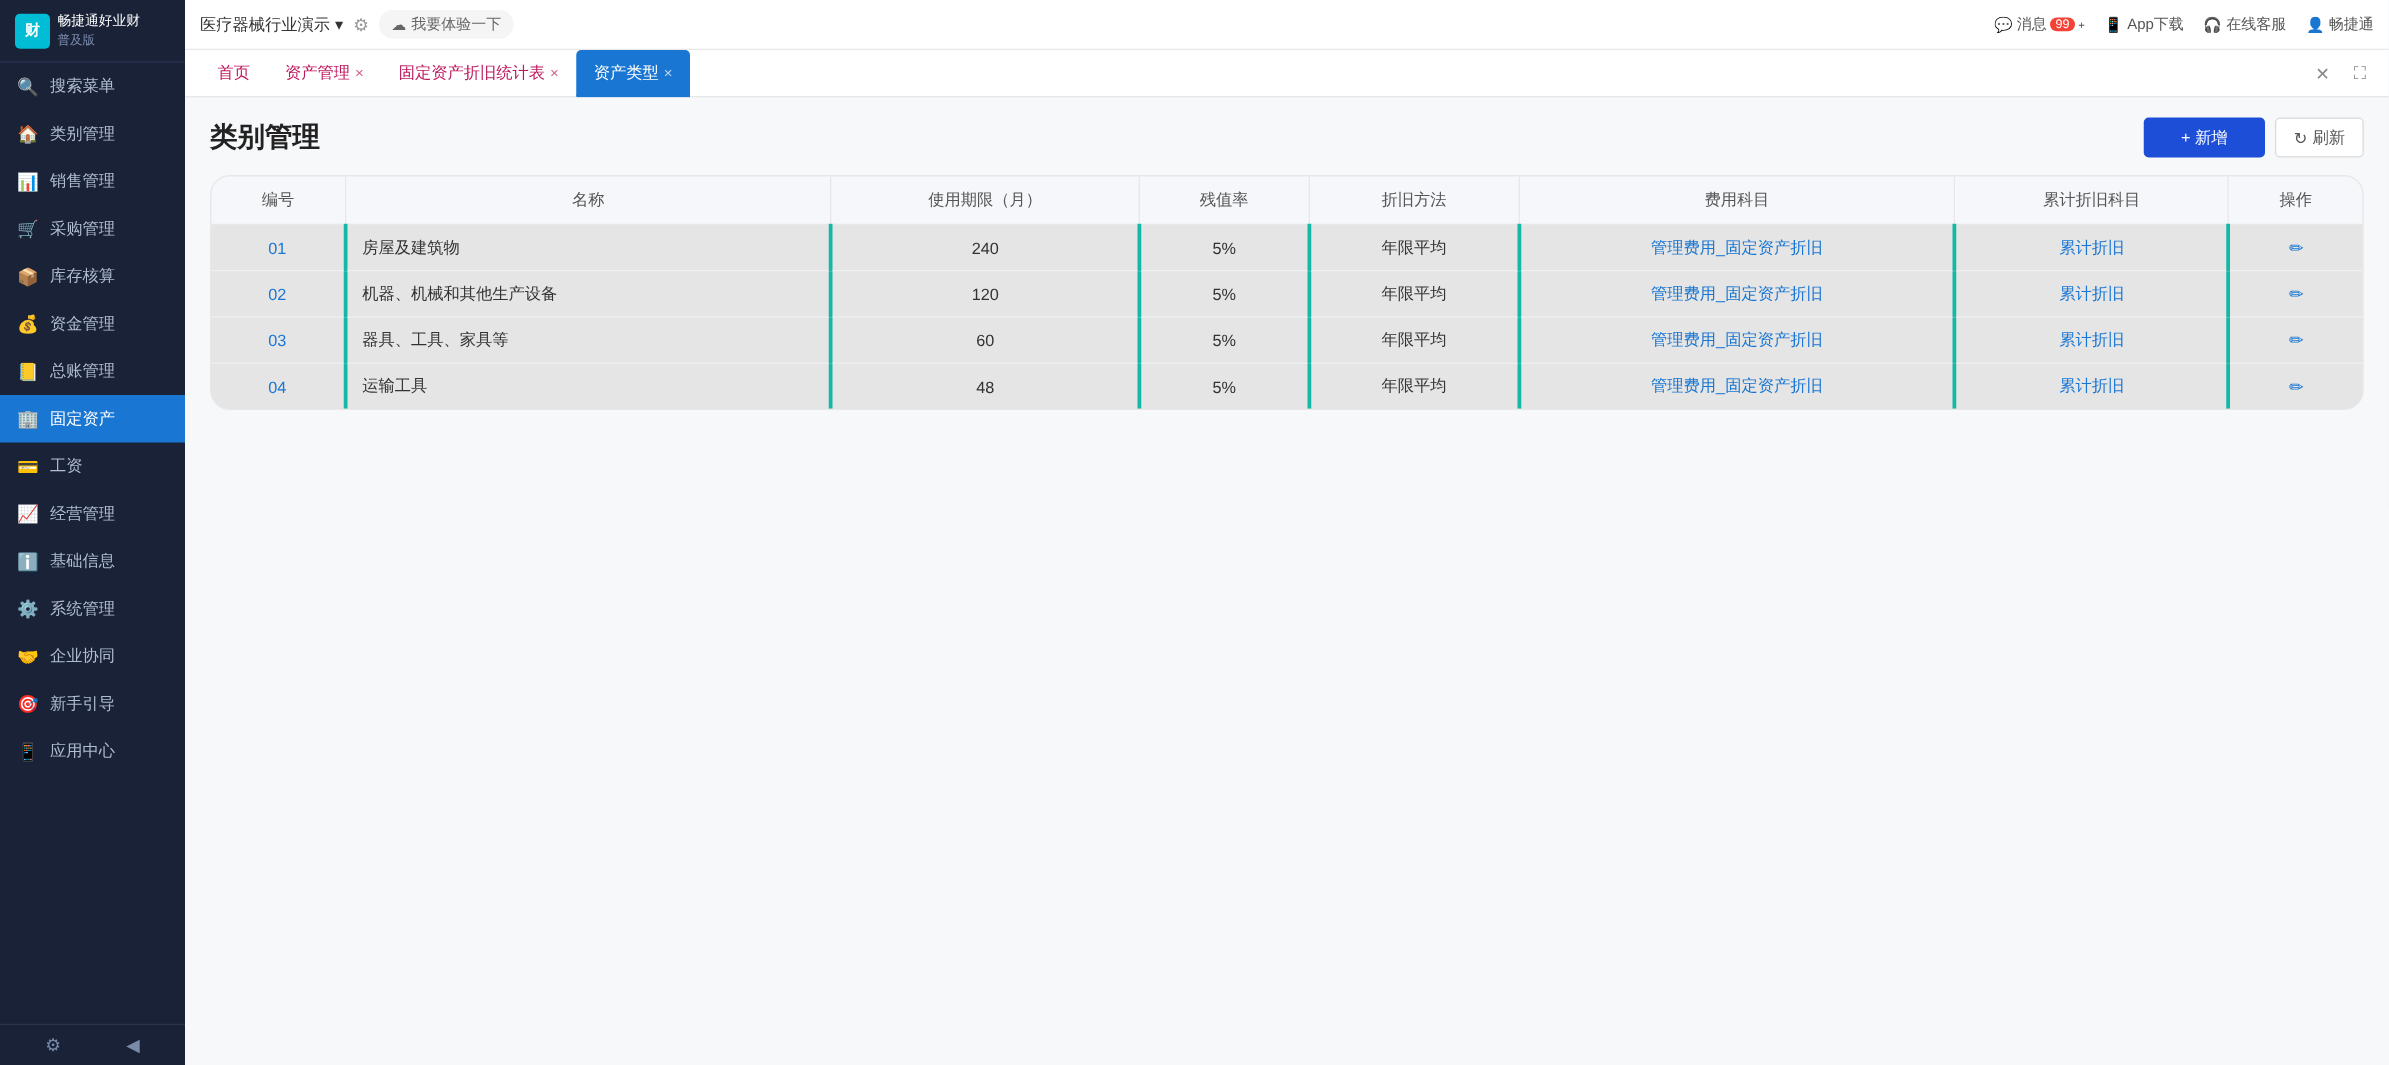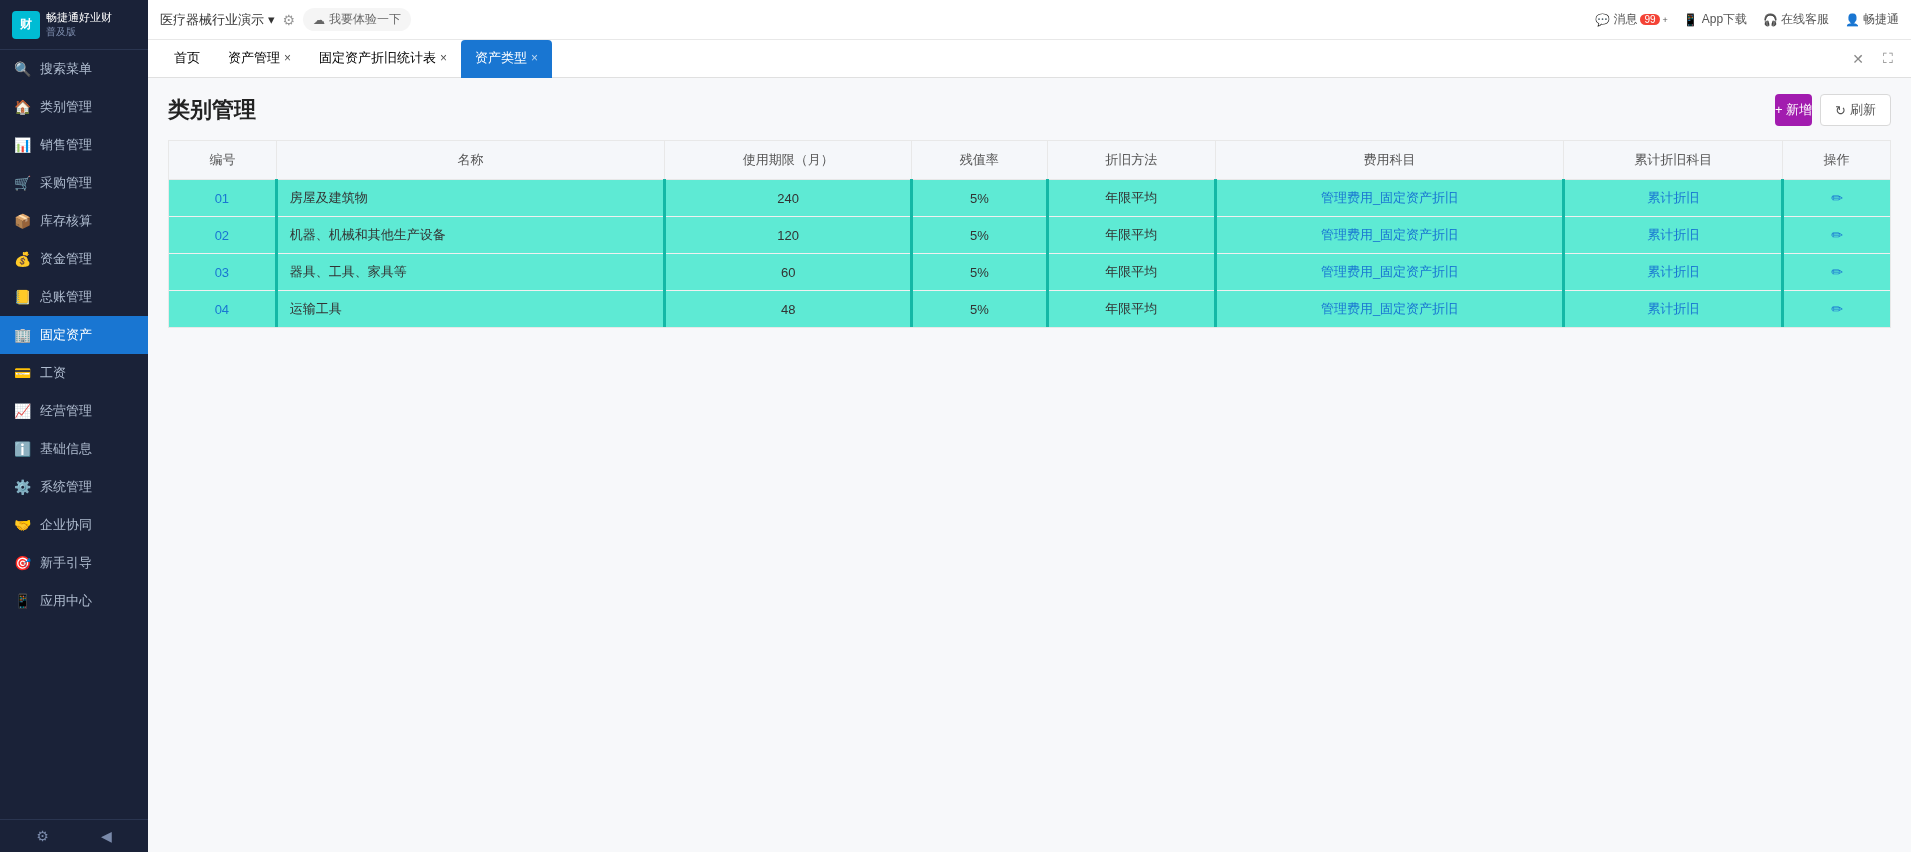--- a/index.html
+++ b/index.html
@@ -105,21 +105,21 @@
       align-items: center;
       padding: 0 12px;
       height: 38px;
       gap: 0;
     }
     .tab {
       display: flex; align-items: center; gap: 4px;
       padding: 0 14px;
       height: 38px;
       font-size: 13px;
-      color: #000000;
+      color: #be185d;
       cursor: pointer;
       border-bottom: 2px solid transparent;
       white-space: nowrap;
     }
     .tab.active {
       background: #1976d2;
       color: #fff;
       border-radius: 4px 4px 0 0;
       border-bottom: 2px solid #1976d2;
     }
@@ -142,36 +142,36 @@
     }
 
     
     .page-header {
       display: flex; align-items: center; justify-content: space-between;
       margin-bottom: 14px;
     }
     .page-title { font-size: 22px; font-weight: bold; color: #222; }
     .page-actions { display: flex; gap: 8px; }
     .btn-new {
-      background: #a21caf; color: #fff;
+      background: #1d4ed8; color: #fff;
       border: none; border-radius: 4px;
-      padding: 6px 0; font-size: 13px;
+      padding: 6px 30px; font-size: 13px;
       cursor: pointer; display: flex; align-items: center; gap: 4px;
     }
     .btn-refresh {
       background: #fff; color: #555;
       border: 1px solid #d9d9d9; border-radius: 4px;
       padding: 6px 14px; font-size: 13px;
       cursor: pointer; display: flex; align-items: center; gap: 4px;
     }
 
     
     .table-wrapper {
-      background: #5eead4;
-      border-radius: 0;
+      background: #e5e5e5;
+      border-radius: 16px;
       overflow: hidden;
       border: 1px solid #e8e8e8;
     }
     table {
       width: 100%;
       border-collapse: collapse;
     }
     thead tr {
       background: #f5f7fa;
     }

